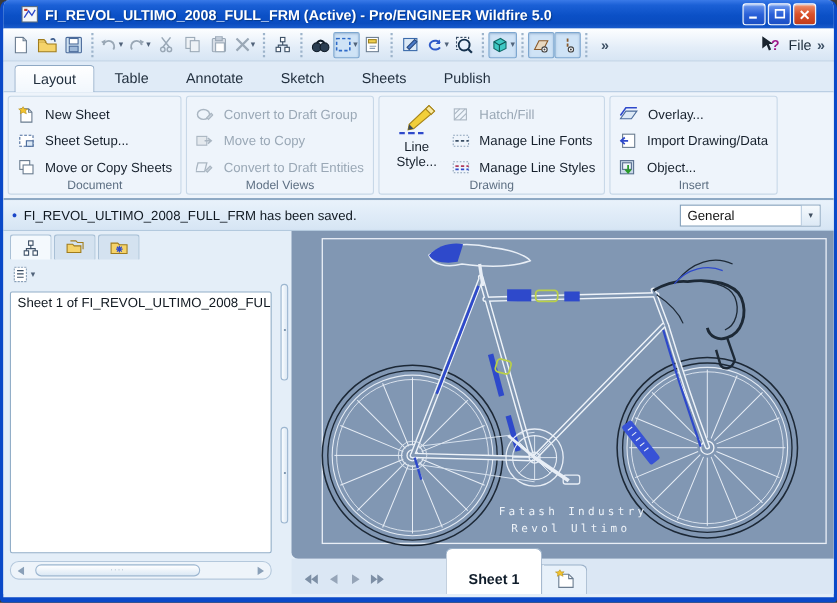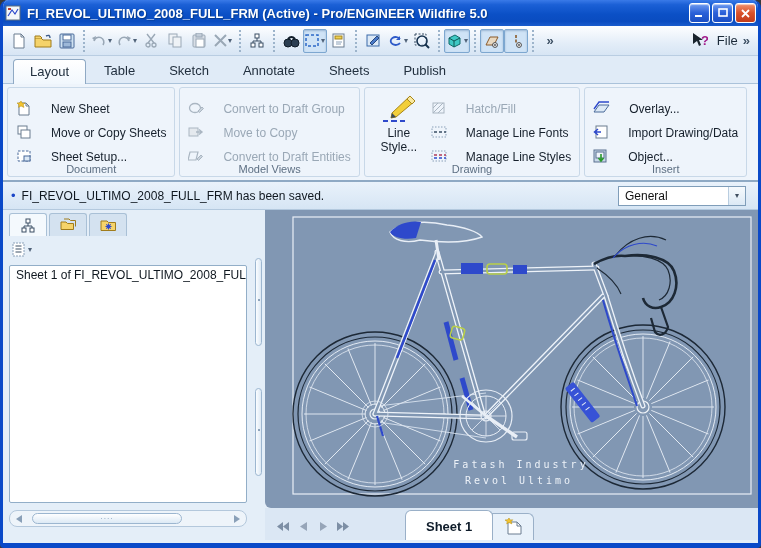--- a/index.html
+++ b/index.html
@@ -3,21 +3,21 @@
 <meta charset="utf-8">
 <style>
   * { margin:0; padding:0; box-sizing:border-box; }
   body { background:#3a3a3a; font-family:"Liberation Sans", sans-serif; }
   .win { position:relative; width:761px; height:548px; background:#e4eef8;
          border:3px solid #0a49c8; border-top:none; border-bottom-width:5px;
          border-radius:8px 8px 4px 4px; overflow:hidden; }
   
   .titlebar { position:absolute; left:-3px; top:0; width:761px; height:26px;
     background:linear-gradient(180deg,#3a7ae8 0%,#1b60d6 18%,#0b50c6 55%,#0a4cc0 82%,#1a5ccd 100%);
-    border-radius:6px 6px 0 0; display:flex; align-items:center; padding:0 5px; }
+    border-radius:6px 6px 0 0; display:flex; align-items:center; padding:0 19px; }
   .titlebar .ttl { color:#fff; font-weight:bold; font-size:13px; margin-left:6px;
     text-shadow:1px 1px 1px #063a8a; flex:1; white-space:nowrap; overflow:hidden; }
   .winbtn { width:21px; height:20px; margin-left:2px; border-radius:3px; border:1px solid #fff;
     display:flex; align-items:center; justify-content:center; color:#fff; font-size:11px; font-weight:bold;
     background:linear-gradient(180deg,#6f9bf0,#2a60d8 50%,#1b4fc4); box-shadow:inset 0 1px 1px rgba(255,255,255,.6); }
   .winbtn.close { background:linear-gradient(180deg,#f0926f,#d9512a 50%,#c23c1b); }
   .winbtn svg { display:block; }
   
   .toolbar { position:absolute; left:0; top:26px; width:755px; height:30px;
     background:linear-gradient(180deg,#fdfeff,#e3edf8 60%,#d7e5f4); border-bottom:1px solid #b9cde2;
@@ -36,21 +36,21 @@
     display:flex; align-items:flex-end; padding-left:10px; border-bottom:1px solid #aac2da; }
   .rtab { font-size:13px; color:#22303f; padding:4px 16px 5px; margin-right:2px; }
   .rtab.active { background:linear-gradient(180deg,#ffffff,#f1f7fd); border:1px solid #8fa9c4; border-bottom:none;
     border-radius:4px 4px 0 0; position:relative; top:1px; }
   
   .ribbon { position:absolute; left:0; top:84px; width:755px; height:98px; background:#eef4fb;
     border-bottom:2px solid #8ea9c4; display:flex; align-items:stretch; padding:3px 2px; }
   .rgroup { border:1px solid #c8d8e8; border-radius:3px; margin:0 2px; position:relative; padding:4px 8px 16px; }
   .rgroup .gcaption { position:absolute; bottom:1px; left:0; right:0; text-align:center;
     font-size:11px; color:#5d6f83; }
-  .ritem { display:flex; align-items:flex-end; gap:19px; height:24px; font-size:12px; color:#16202c; white-space:nowrap; }
+  .ritem { display:flex; align-items:center; gap:9px; height:24px; font-size:12px; color:#16202c; white-space:nowrap; }
   .ritem.disabled { color:#9aa8b6; }
   .ritem svg { flex:0 0 auto; display:block; }
   .fmt-wrap { display:flex; gap:6px; }
   .bigbtn { width:52px; display:flex; flex-direction:column; align-items:center; justify-content:flex-start;
     font-size:12px; color:#16202c; text-align:center; padding-top:2px; line-height:1.15; }
   .bigbtn svg { margin-bottom:3px; }
   
   .msgbar { position:absolute; left:0; top:182px; width:755px; height:28px;
     background:linear-gradient(180deg,#e9f2fb,#d6e5f4); border-bottom:1px solid #b3c9de;
     display:flex; align-items:center; padding:0 8px; }
@@ -86,21 +86,21 @@
   .sash i { position:absolute; left:2px; top:40px; width:2px; height:2px; background:#6f8aa6; border-radius:50%; }
   
   .canvas { position:absolute; left:262px; top:0; width:493px; height:298px; background:#8197b3;
     border-radius:0 0 0 6px; overflow:hidden; }
   .canvas svg { display:block; }
   
   .bottombar { position:absolute; left:262px; top:298px; width:493px; height:32px; background:#dbe7f4;
     display:flex; align-items:flex-end; padding-left:8px; }
   .navbtn { width:20px; height:22px; display:flex; align-items:center; justify-content:center; margin-bottom:3px; }
   .sheettab { margin-left:52px; background:#fff; border:1px solid #9ab0c8; border-bottom:none;
-    border-radius:6px 6px 0 0; padding:8px 20px 6px; font-size:13px; font-weight:bold; color:#0f1c2a; }
+    border-radius:6px 6px 0 0; padding:20px 20px 6px; font-size:13px; font-weight:bold; color:#0f1c2a; }
   .newtab { background:#e8f1fa; border:1px solid #9ab0c8; border-bottom:none; border-radius:0 6px 0 0;
     padding:3px 10px 5px; margin-left:-1px; display:flex; align-items:flex-end; }
 </style>
 </head>
 <body>
 
 <div class="win">
 
   <div class="titlebar">
     <svg width="16" height="16" viewBox="0 0 16 16">
@@ -274,49 +274,49 @@
           </svg>
         </div>
       <span class="filelabel">File</span>
       <span class="chev">»</span>
     </div>
   </div>
 
   <div class="tabrow">
     <div class="rtab active">Layout</div>
     <div class="rtab">Table</div>
+    <div class="rtab">Annotate</div>
     <div class="rtab">Sketch</div>
-    <div class="rtab">Annotate</div>
     <div class="rtab">Sheets</div>
     <div class="rtab">Publish</div>
   </div>
 
   <div class="ribbon">
     <div class="rgroup">
       <div class="ritem">
         <svg width="16" height="16">
             <path d="M3 3 h7 l3 3 v9 h-10 z" fill="#fff" stroke="#6a7c90"></path>
             <path d="M10 3 v3 h3" fill="none" stroke="#6a7c90"></path>
             <path d="M5 1 l1.3 2.2 L9 3 l-1.8 1.8 L8 7.4 L5 6 L2.5 7.4 L3 4.8 L1 3 l2.7 -.2 z" fill="#f4c430" stroke="#b08a10" stroke-width=".5"></path>
           </svg>
         <span>New Sheet</span>
         </div>
       <div class="ritem">
         <svg width="16" height="16">
+            <rect x="2" y="3" width="12" height="10" fill="#fff" stroke="#4a6a9a" stroke-dasharray="2.5 1.5"></rect>
+            <rect x="8" y="8" width="6" height="5" fill="#dce9f6" stroke="#4a6a9a"></rect>
+          </svg>
+        <span>Sheet Setup...</span>
+        </div>
+      <div class="ritem">
+        <svg width="16" height="16">
             <rect x="2" y="2" width="9" height="8" fill="#fff" stroke="#6a7c90"></rect>
             <rect x="5" y="6" width="9" height="8" fill="#fff" stroke="#6a7c90"></rect>
           </svg>
         <span>Move or Copy Sheets</span>
-        </div>
-      <div class="ritem">
-        <svg width="16" height="16">
-            <rect x="2" y="3" width="12" height="10" fill="#fff" stroke="#4a6a9a" stroke-dasharray="2.5 1.5"></rect>
-            <rect x="8" y="8" width="6" height="5" fill="#dce9f6" stroke="#4a6a9a"></rect>
-          </svg>
-        <span>Sheet Setup...</span>
         </div>
       <div class="gcaption">Document</div>
     </div>
 
     <div class="rgroup">
       <div class="ritem disabled">
         <svg width="16" height="16">
             <ellipse cx="7" cy="8" rx="5.5" ry="4.5" fill="none" stroke="#aab6c2" stroke-width="1.3"></ellipse>
             <path d="M10 11 l4 -4 l1.5 1.5 l-4 4 z" fill="#c8d2dc" stroke="#aab6c2"></path>
           </svg>

